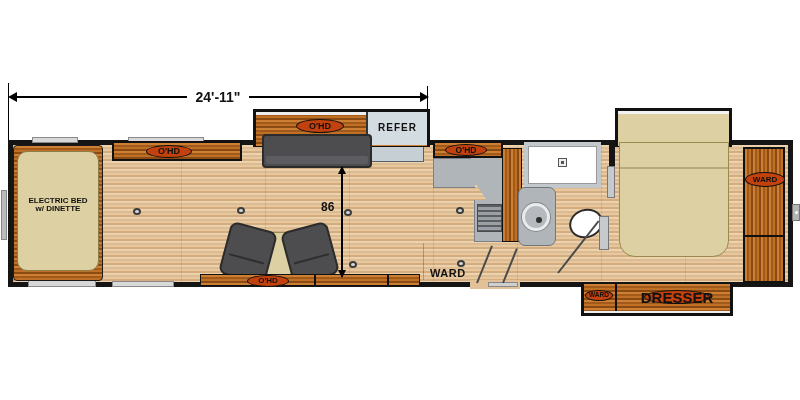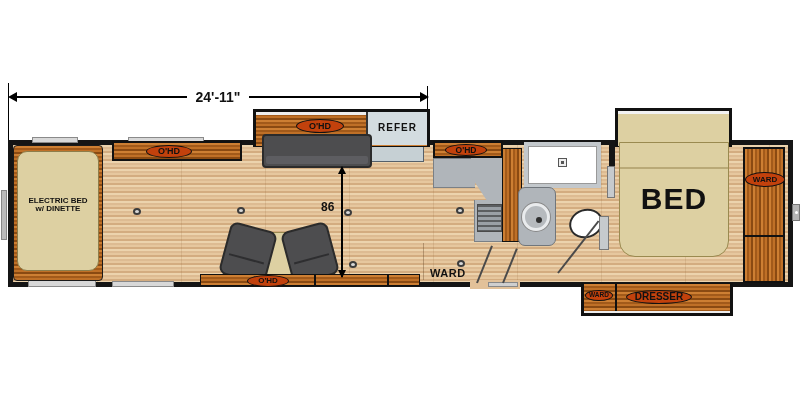--- a/index.html
+++ b/index.html
@@ -131,38 +131,37 @@
   <div class="abs" style="left:488px;top:282px;width:30px;height:5px;background:#cfcfcf;border:1px solid #888;"></div>
   <div class="abs doorline" style="left:476px;top:243px;height:40px;transform:rotate(22deg);"></div>
   <div class="abs doorline" style="left:502px;top:246px;height:37px;transform:rotate(22deg);"></div>
   <div class="abs label" style="left:430px;top:268px;font-size:11px;letter-spacing:.5px;">WARD</div>
 
   <div class="abs" style="left:615px;top:108px;width:117px;height:39px;background:var(--bed-tan);border:3px solid #111;border-bottom-width:1px;">
     <div style="position:absolute;left:0;top:0;right:0;height:3px;background:#f2f2f2;"></div>
   </div>
   <div class="abs" style="left:619px;top:142px;width:110px;height:115px;background:var(--bed-tan);border:1px solid #9a8a50;border-radius:0 0 16px 16px;display:flex;flex-direction:column;align-items:center;justify-content:center;">
     <div style="position:absolute;left:0;top:24px;right:0;height:2px;background:#b9a977;"></div>
-    <div class="label" style="font-size:30px;letter-spacing:1px;line-height:.95;">BED</div>
   </div>
 
   <div class="abs wood-v" style="left:743px;top:147px;width:42px;height:136px;border:2px solid #111;">
     <div style="position:absolute;left:0;top:86px;width:100%;height:2px;background:#111;"></div>
   </div>
   <div class="abs oval" style="left:745px;top:172px;width:40px;height:15px;font-size:8px;">
     <span>WARD</span>
   </div>
 
   <div class="abs wood-h" style="left:581px;top:283px;width:152px;height:33px;border:3px solid #111;border-top-width:1px;">
     <div style="position:absolute;left:31px;top:0;width:2px;height:100%;background:#111;"></div>
     <div style="position:absolute;left:0;bottom:0;right:0;height:2px;background:#eee;"></div>
   </div>
   <div class="abs oval" style="left:585px;top:290px;width:28px;height:11px;font-size:6.5px;">
     <span>WARD</span>
   </div>
-  <div class="abs oval" style="left:626px;top:290px;width:66px;height:14px;font-size:10px;text-align:right;">
+  <div class="abs oval" style="left:644px;top:290px;width:66px;height:14px;font-size:15px;text-align:right;">
     <span>DRESSER</span>
   </div>
 
   <div class="abs light" style="left:133px;top:208px;"></div>
   <div class="abs light" style="left:237px;top:207px;"></div>
   <div class="abs light" style="left:344px;top:209px;"></div>
   <div class="abs light" style="left:456px;top:207px;"></div>
   <div class="abs light" style="left:349px;top:261px;"></div>
   <div class="abs light" style="left:457px;top:260px;"></div>
 

